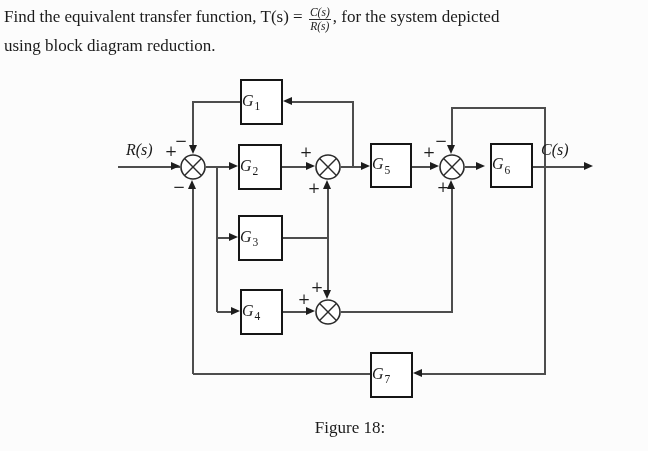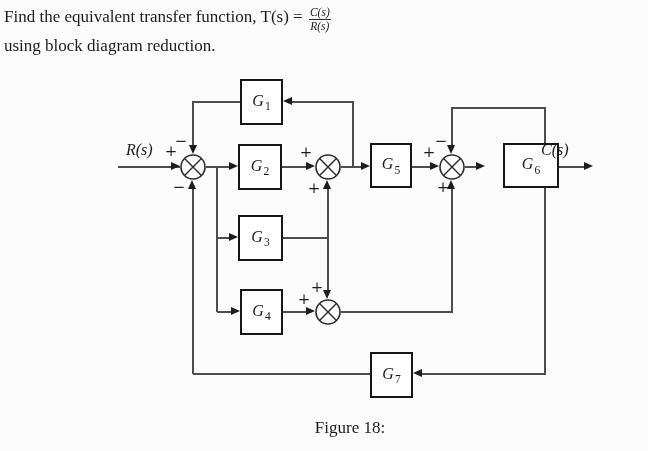--- a/index.html
+++ b/index.html
@@ -14,39 +14,39 @@
   .math{}
   .frac{display:inline-block;vertical-align:-8px;text-align:center;
         font-size:11.5px;line-height:1.15;font-style:italic;margin:0 2px}
   .fnum{display:block;border-bottom:1px solid #2a2a2a;padding:0 1px}
   .fden{display:block}
   
   .wire{position:absolute;background:#4d4d4d}
   .wh{height:1.5px}
   .wv{width:1.5px}
   .block{position:absolute;box-sizing:border-box;border:2.6px solid #161616;
-         background:#fff;display:flex;align-items:center;justify-content:center}
+         background:#fff;display:flex;align-items:center;justify-content:flex-start}
   .blabel{font-style:italic;font-size:16px;letter-spacing:0}
   .blabel sub{font-size:11.5px;font-style:normal;margin-left:1px}
   .sum{position:absolute;width:26px;height:26px}
   .sign{position:absolute;font-size:15px;transform:translate(-50%,-52%);
         font-family:"DejaVu Serif",serif;color:#1d1d1d}
   .arrow{position:absolute;width:0;height:0}
   .ar{border-left:9px solid #1d1d1d;border-top:4.5px solid transparent;border-bottom:4.5px solid transparent}
   .al{border-right:9px solid #1d1d1d;border-top:4.5px solid transparent;border-bottom:4.5px solid transparent}
   .au{border-bottom:9px solid #1d1d1d;border-left:4.5px solid transparent;border-right:4.5px solid transparent}
   .ad{border-top:9px solid #1d1d1d;border-left:4.5px solid transparent;border-right:4.5px solid transparent}
   .siglabel{position:absolute;font-style:italic;font-size:16px}
   .caption{position:absolute;left:280px;top:418px;width:140px;text-align:center;font-size:17px}
 </style>
 </head>
 <body>
 
 <div class="heading">
-  <div class="h-line1"><span>Find the equivalent transfer function, </span><span class="math">T(s)</span><span> = </span><span class="frac"><span class="fnum">C(s)</span><span class="fden">R(s)</span></span></div>
+  <div class="h-line1"><span>Find the equivalent transfer function, </span><span class="math">T(s)</span><span> = </span><span class="frac"><span class="fnum">C(s)</span><span class="fden">R(s)</span></span><span>, for the system depicted</span></div>
   <div class="h-line2">using block diagram reduction.</div>
 </div>
 
 <div class="wire wh" style="left:118px;top:166px;width:62px"></div>
 <div class="wire wh" style="left:206px;top:166px;width:25px"></div>
 <div class="wire wh" style="left:282px;top:166px;width:26px"></div>
 <div class="wire wh" style="left:341px;top:166px;width:22px"></div>
 <div class="wire wh" style="left:412px;top:166px;width:20px"></div>
 <div class="wire wh" style="left:465px;top:166px;width:13px"></div>
 <div class="wire wh" style="left:528px;top:166px;width:57px"></div>
@@ -96,21 +96,21 @@
 </div>
 <div class="block" style="left:238px;top:215px;width:45px;height:46px">
   <span class="blabel"><span>G</span><sub>3</sub></span>
 </div>
 <div class="block" style="left:240px;top:289px;width:43px;height:46px">
   <span class="blabel"><span>G</span><sub>4</sub></span>
 </div>
 <div class="block" style="left:370px;top:143px;width:42px;height:45px">
   <span class="blabel"><span>G</span><sub>5</sub></span>
 </div>
-<div class="block" style="left:503px;top:143px;width:56px;height:45px">
+<div class="block" style="left:490px;top:143px;width:43px;height:45px">
   <span class="blabel"><span>G</span><sub>6</sub></span>
 </div>
 <div class="block" style="left:370px;top:352px;width:43px;height:46px">
   <span class="blabel"><span>G</span><sub>7</sub></span>
 </div>
 
 <div class="sum" style="left:180px;top:154px">
   <svg width="26" height="26">
       <circle cx="13" cy="13" r="12" fill="#ffffff" stroke="#2b2b2b" stroke-width="1.6"></circle>
       <line x1="4.6" y1="4.6" x2="21.4" y2="21.4" stroke="#2b2b2b" stroke-width="1.4"></line>

